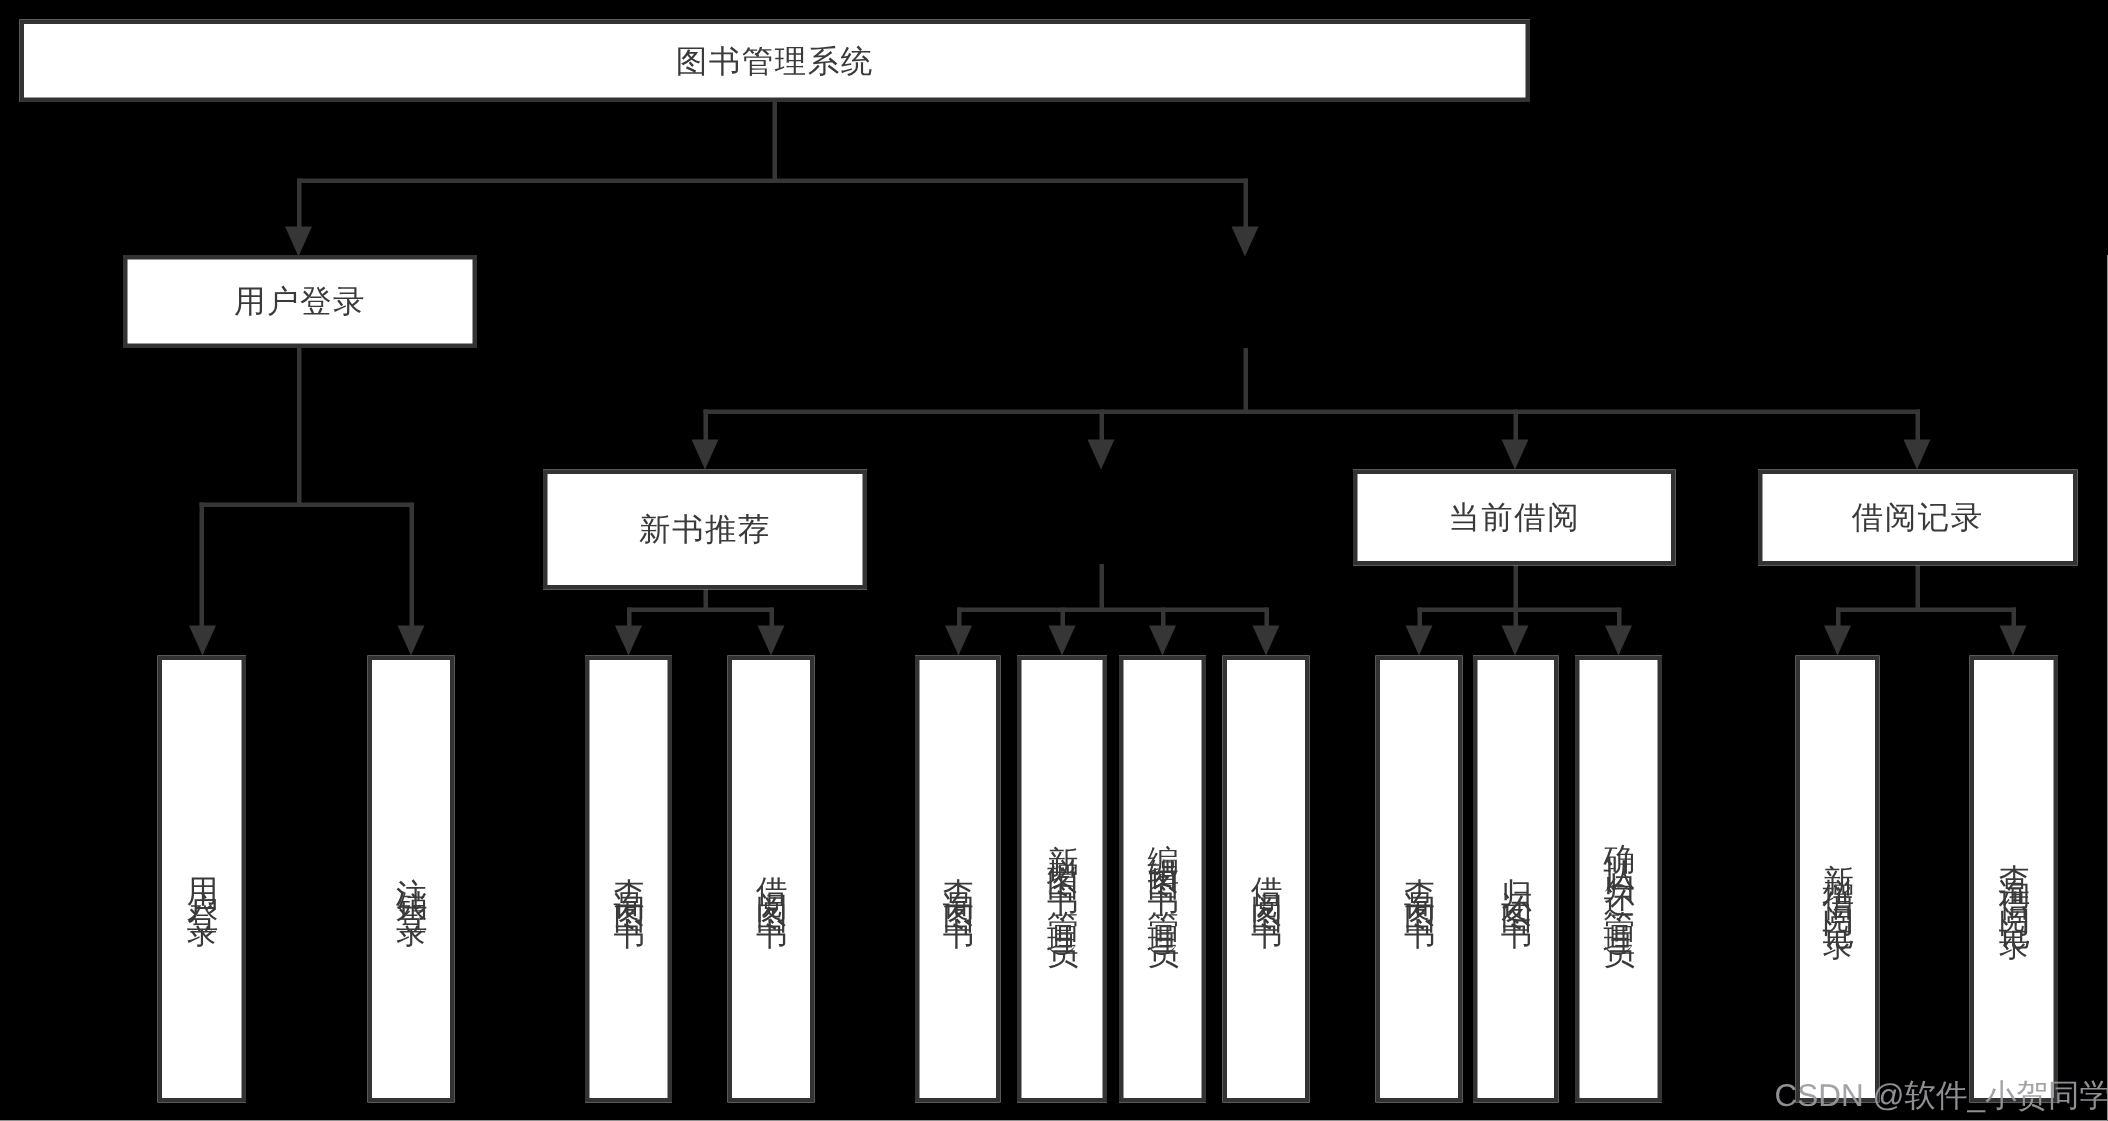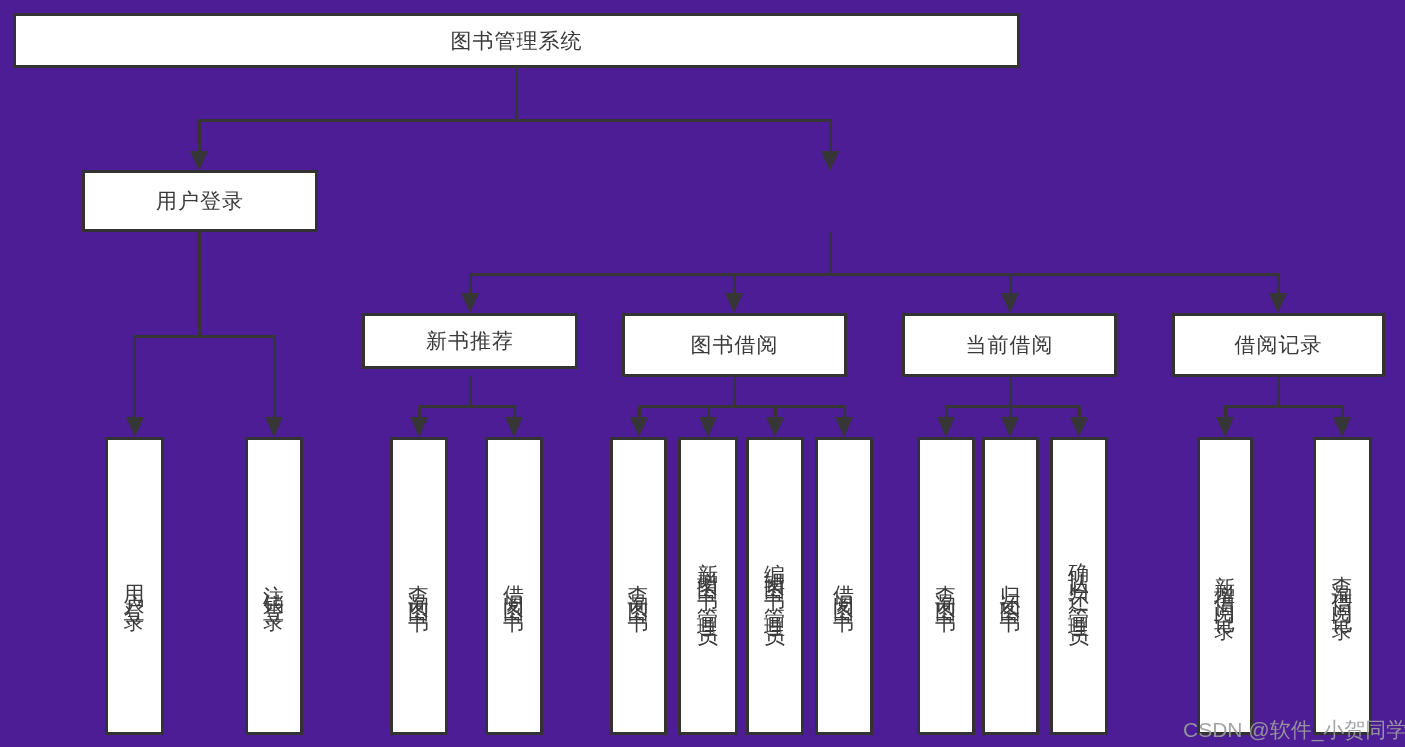--- a/index.html
+++ b/index.html
@@ -1,20 +1,20 @@
 <!DOCTYPE html>
 <html><head>
 <meta charset="utf-8">
 <style>
   html, body { margin: 0; padding: 0; background: #ffffff; }
   .canvas {
     position: relative;
     width: 1405px;
     height: 747px;
-    background: #4c1d95;
+    background: #000000;
     font-family: "Liberation Sans", "DejaVu Sans", sans-serif;
     color: #3a3a3a;
     overflow: hidden;
   }
   .node {
     position: absolute;
     background: #ffffff;
     border: 3px solid #333333;
     box-sizing: border-box;
     display: flex;
@@ -71,27 +71,24 @@
 
   <div class="node" style="left:13px; top:13px; width:1007px; height:55px;">
     <span>图书管理系统</span>
   </div>
 
   <div class="node" style="left:82px; top:170px; width:236px; height:62px;">
     <span>用户登录</span>
   </div>
 
 
-  <div class="node" style="left:362px; top:313px; width:216px; height:56px;">
+  <div class="node" style="left:362px; top:313px; width:216px; height:80px;">
     <span>新书推荐</span>
   </div>
 
-  <div class="node" style="left:622px; top:313px; width:225px; height:64px;">
-    <span>图书借阅</span>
-  </div>
 
   <div class="node" style="left:902px; top:313px; width:215px; height:64px;">
     <span>当前借阅</span>
   </div>
 
   <div class="node" style="left:1172px; top:313px; width:213px; height:64px;">
     <span>借阅记录</span>
   </div>
 
   <div class="leaf" style="left:105px; top:437px; width:59px; height:298px;">

